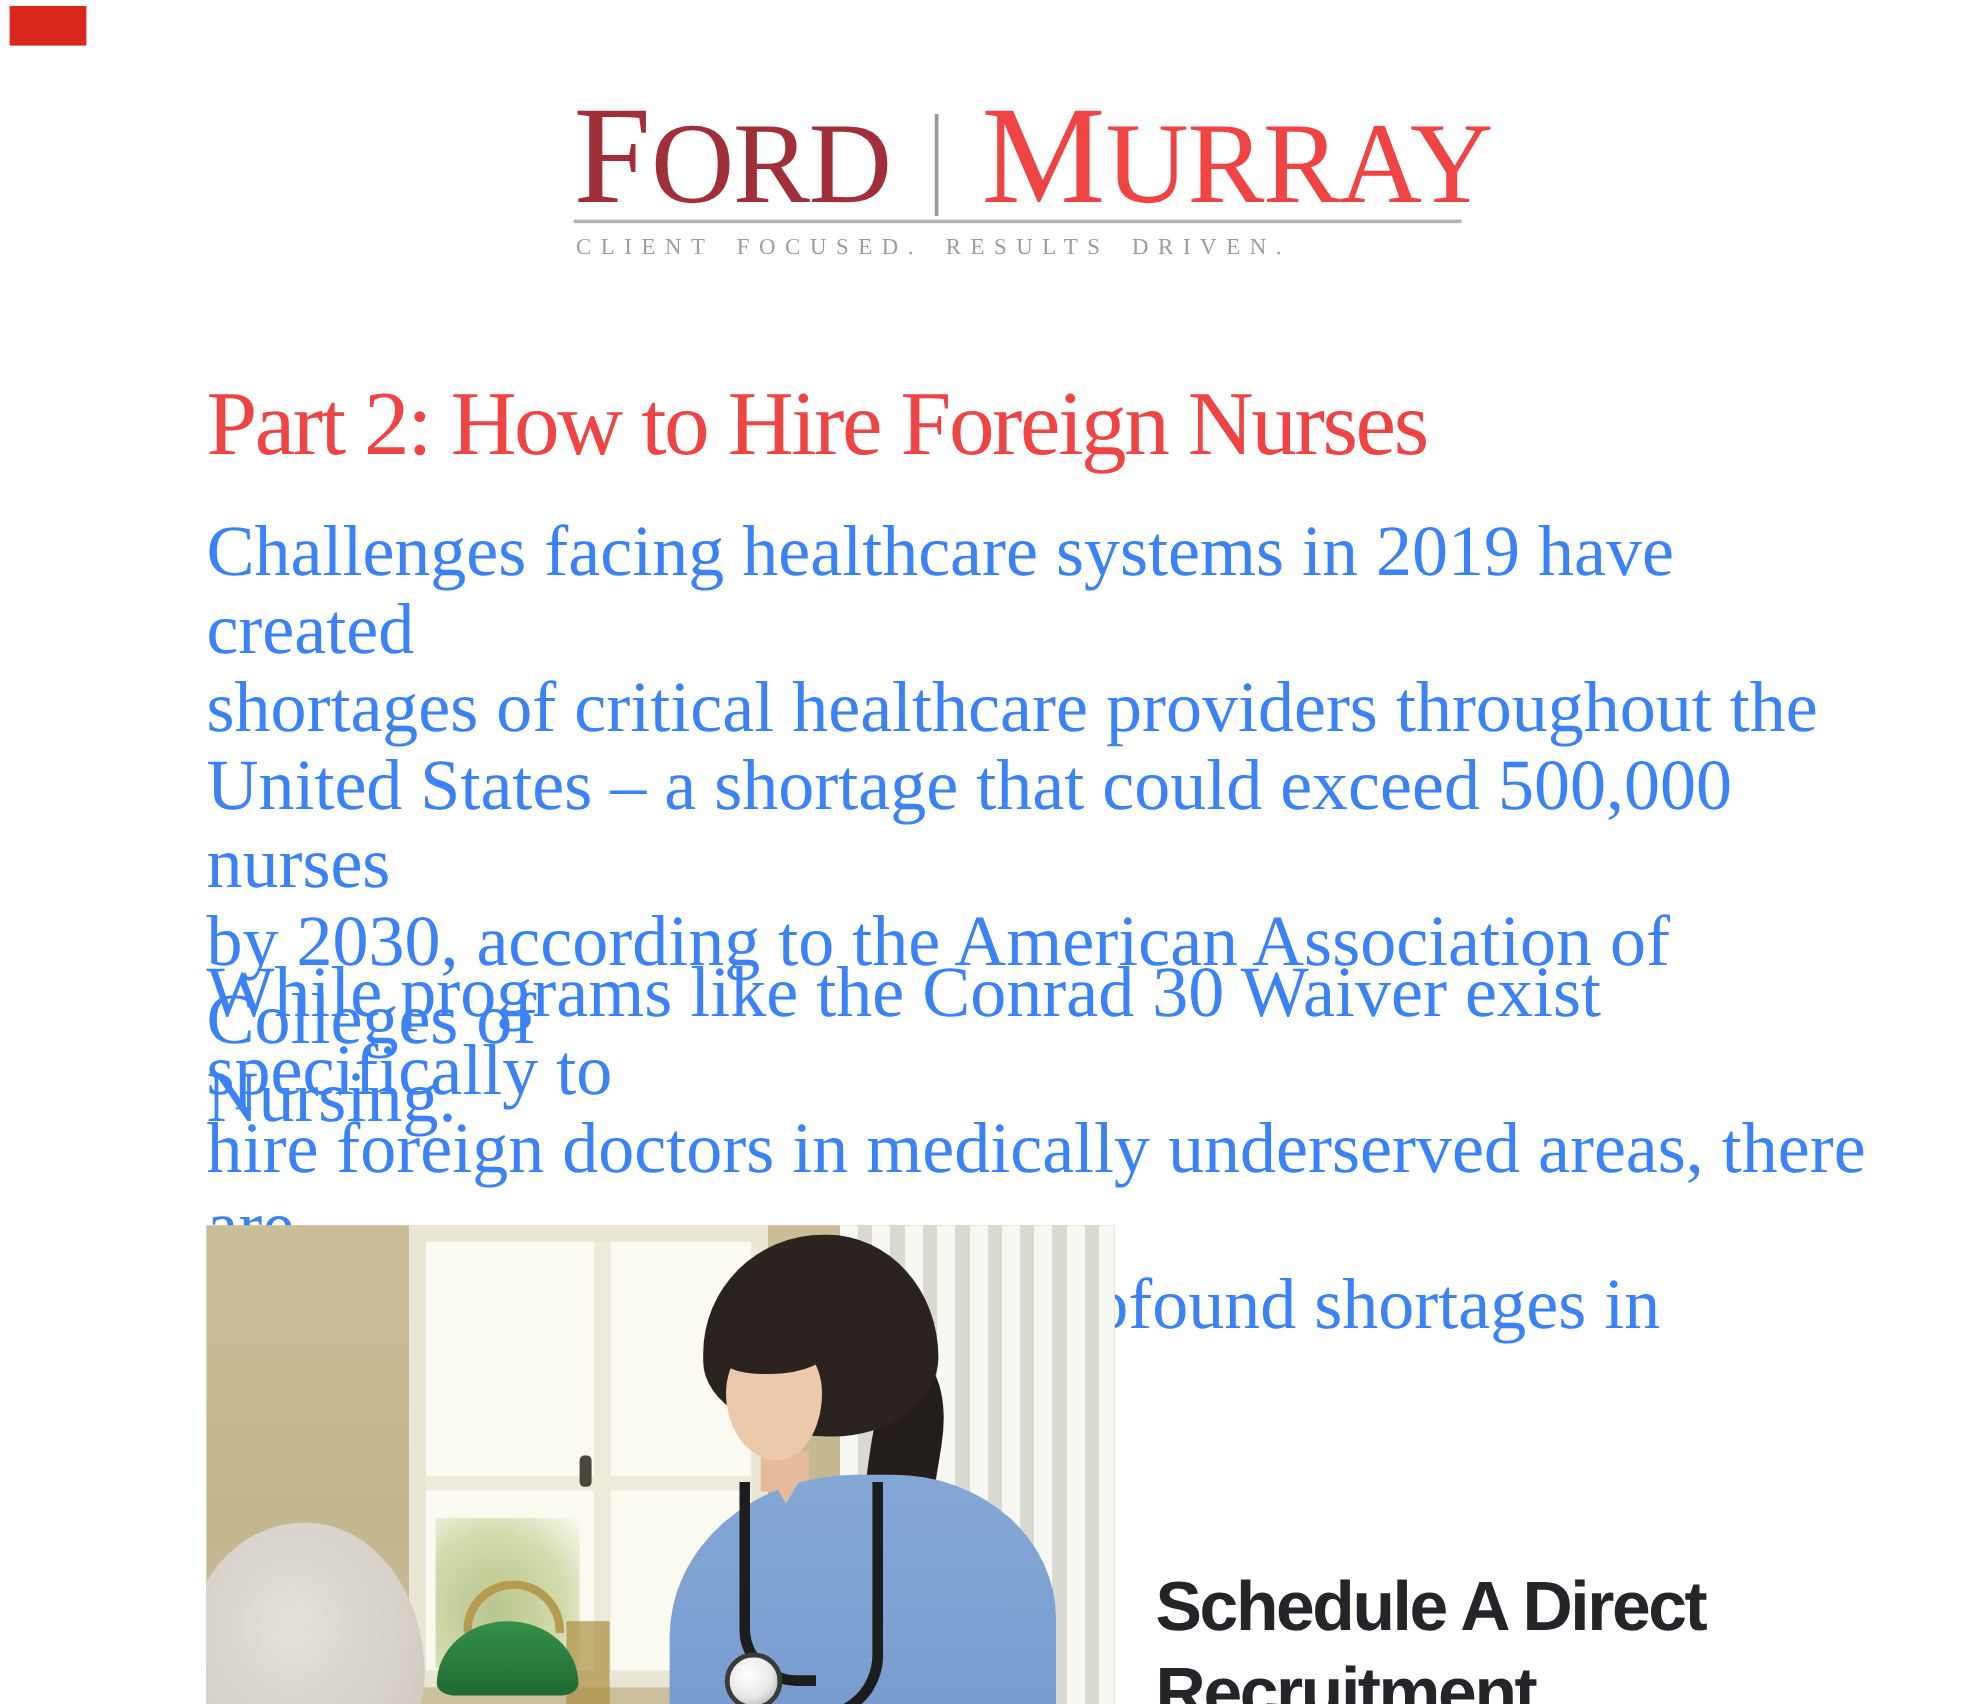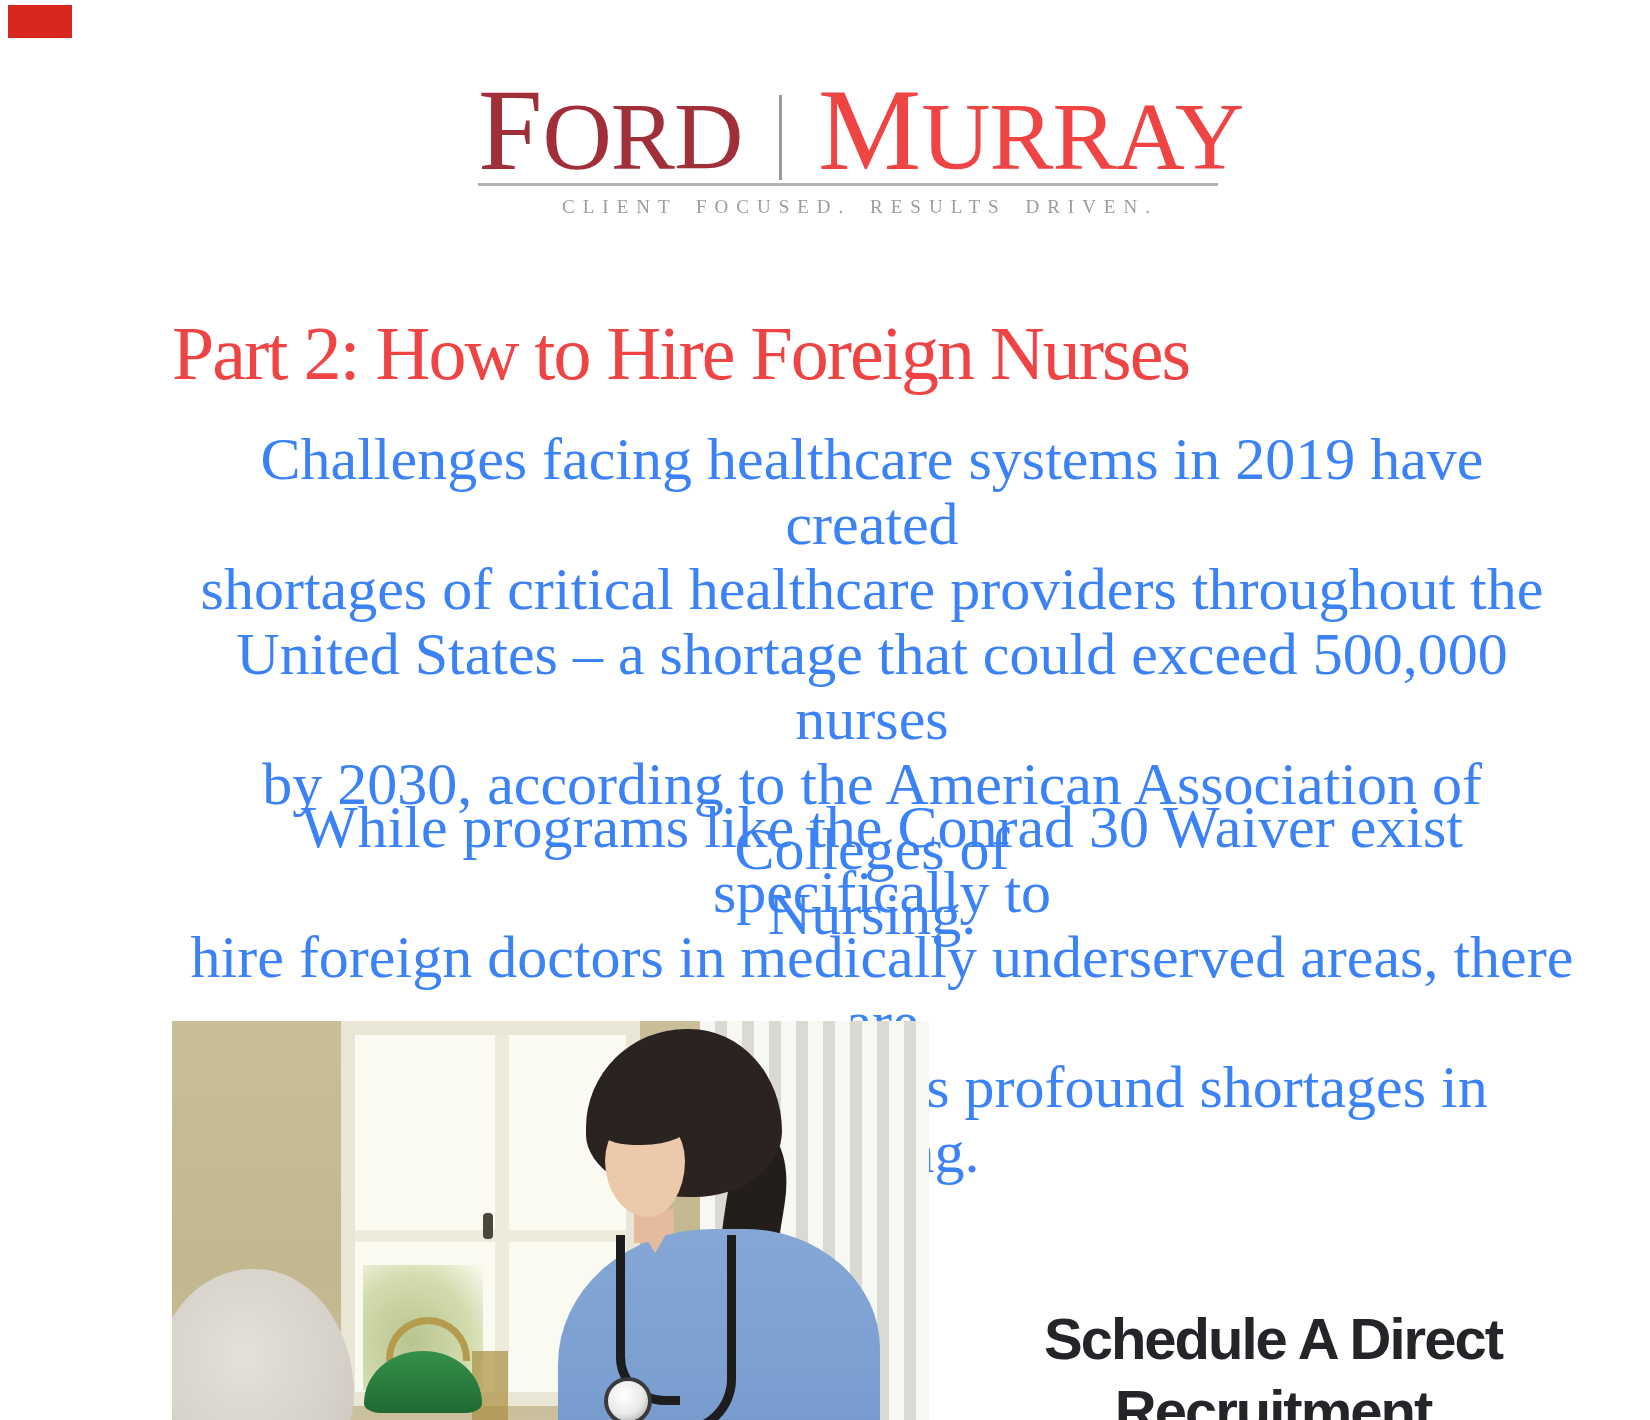--- a/index.html
+++ b/index.html
@@ -3,21 +3,20 @@
 <meta charset="utf-8">
 <style>
   html,body{margin:0;padding:0;background:#ffffff;}
   .page{
     position:relative;
     width:1650px;height:1420px;
     background:#ffffff;
     overflow:hidden;
     font-family:"Liberation Serif","DejaVu Serif",serif;
     color:#231f20;
-    text-align:center;
   }
   .abs{position:absolute;}
 
   
   .corner-marker{left:8px;top:5px;width:64px;height:33px;background:#d8281e;}
 
   
   .logo-text{top:72px;line-height:116px;white-space:nowrap;}
   .logo-initial{font-size:116px;}
   .logo-rest{font-size:96px;letter-spacing:-1px;}

